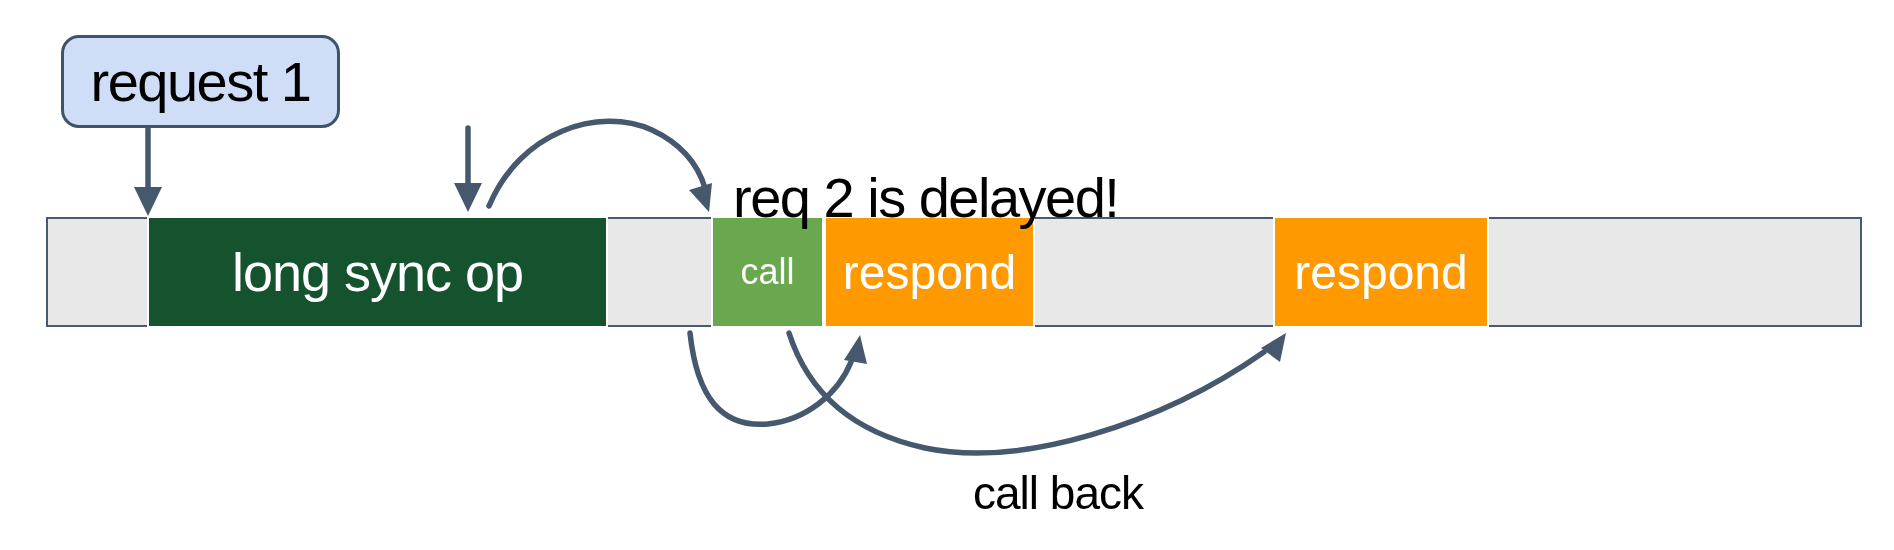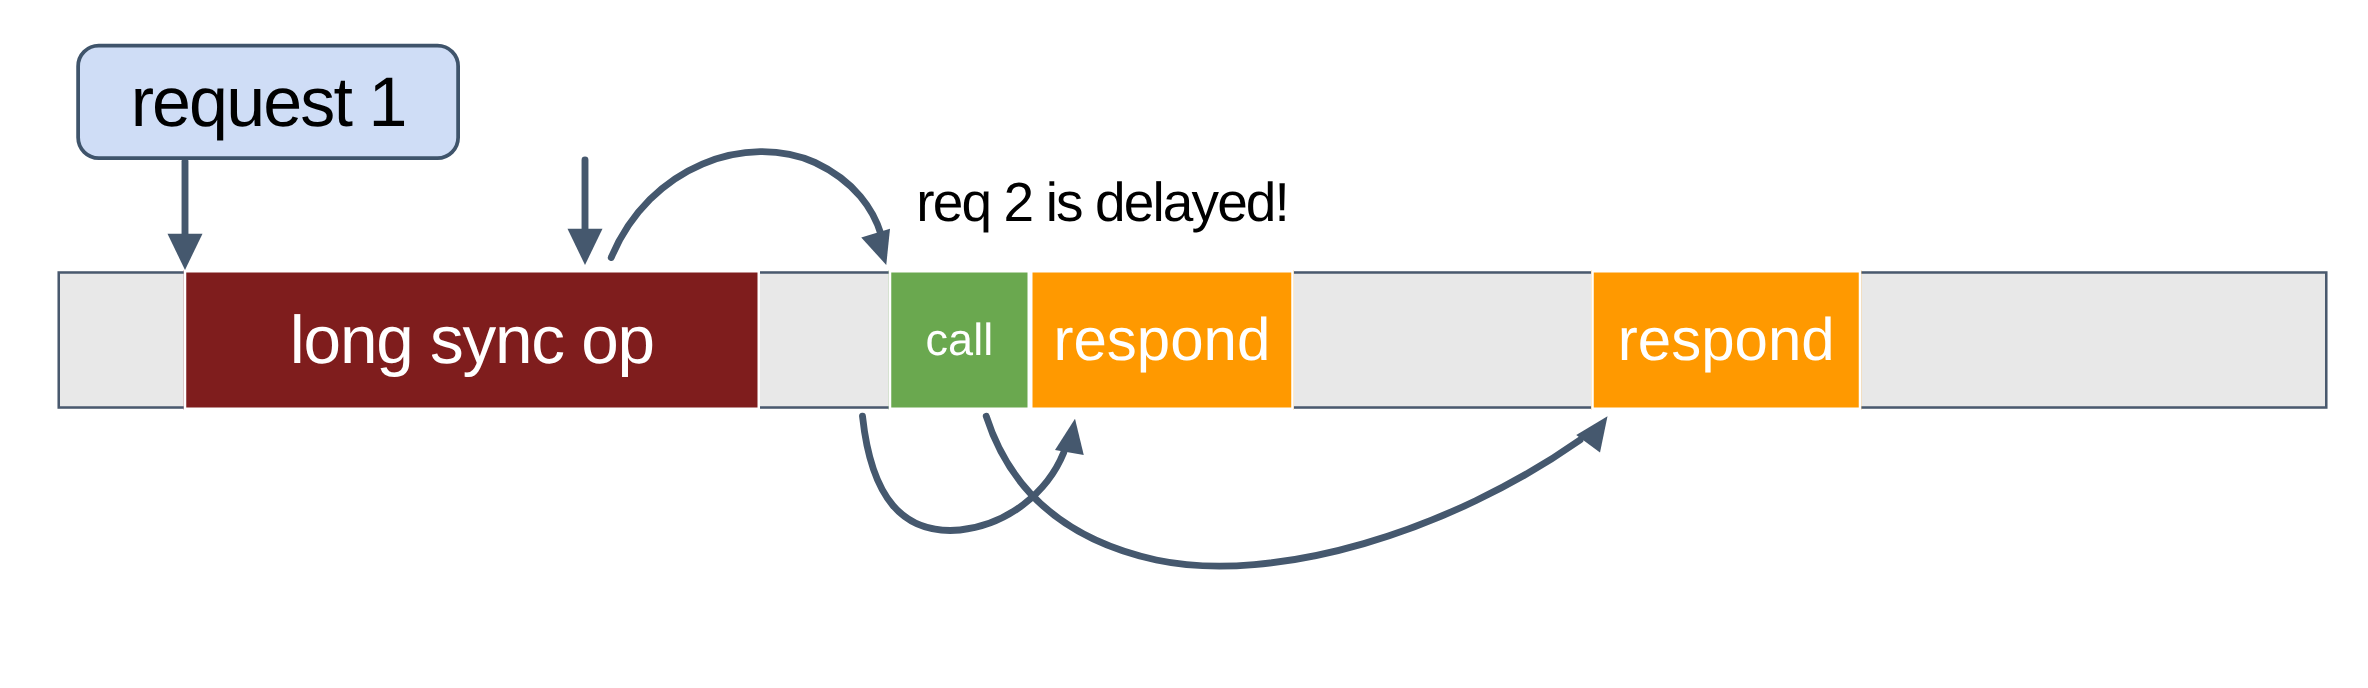--- a/index.html
+++ b/index.html
@@ -16,21 +16,21 @@
     background:#cfddf6;
     border:3px solid #3f546b;
     border-radius:18px;
     display:flex;align-items:center;justify-content:center;
     box-sizing:border-box;
     z-index:4;
   }
   .req-box .lbl{
     font-size:56px;color:#000;letter-spacing:-1.5px;white-space:nowrap;
   }
-  .box1{left:61px;top:35px;width:307px;height:93px;}
+  .box1{left:61px;top:35px;width:279px;height:93px;}
   .box2{left:450px;top:34px;width:272px;height:93px;}
 
   
   .bar{
     position:absolute;
     left:46px;top:217px;width:1816px;height:110px;
     background:#e8e8e8;
     border:2px solid #49596e;
     box-sizing:border-box;
     z-index:1;
@@ -38,34 +38,34 @@
   
   .seg{
     position:absolute;
     top:216px;height:112px;
     border:2px solid #ffffff;
     box-sizing:border-box;
     display:flex;align-items:center;justify-content:center;
     z-index:2;
   }
   .seg .lbl{color:#ffffff;white-space:nowrap;}
-  .seg-red{left:147px;width:461px;background:#7f1d1d;}
+  .seg-red{left:147px;width:461px;background:#14532d;}
   .seg-red .lbl{font-size:54px;letter-spacing:-1px;}
   .seg-green{left:711px;width:113px;background:#6aa84f;}
   .seg-green .lbl{font-size:36px;}
   .seg-orange1{left:824px;width:211px;background:#ff9900;}
   .seg-orange1 .lbl{font-size:48px;}
   .seg-orange2{left:1273px;width:216px;background:#ff9900;}
   .seg-orange2 .lbl{font-size:48px;}
 
   
   .note{
     position:absolute;color:#000;white-space:nowrap;z-index:5;
   }
-  .note-delayed{left:733px;top:138px;font-size:44px;letter-spacing:-1.5px;text-align:right;}
+  .note-delayed{left:733px;top:165px;font-size:56px;letter-spacing:-1.5px;text-align:right;}
   .note-callback{left:973px;top:466px;font-size:46px;letter-spacing:-1px;}
 
   
   .arrows{position:absolute;left:0;top:0;z-index:3;}
   .arrows path.line{stroke:#45586e;stroke-width:5.5;fill:none;stroke-linecap:round;}
   .arrows path.head{fill:#45586e;stroke:none;}
 </style>
 </head>
 <body>
 
@@ -102,14 +102,15 @@
     <span class="lbl">call</span>
   </div>
   <div class="seg seg-orange1">
     <span class="lbl">respond</span>
   </div>
   <div class="seg seg-orange2">
     <span class="lbl">respond</span>
   </div>
 
   <div class="note note-delayed">req 2 is delayed!</div>
+  <div class="note note-callback">call back</div>
 
 </div>
 
 </body></html>

